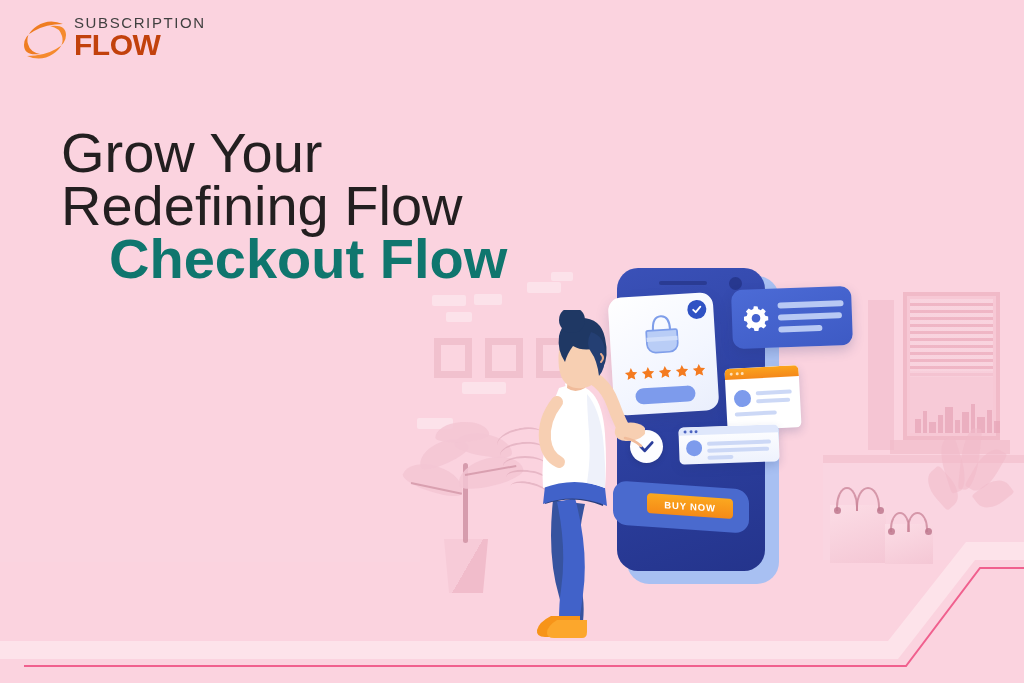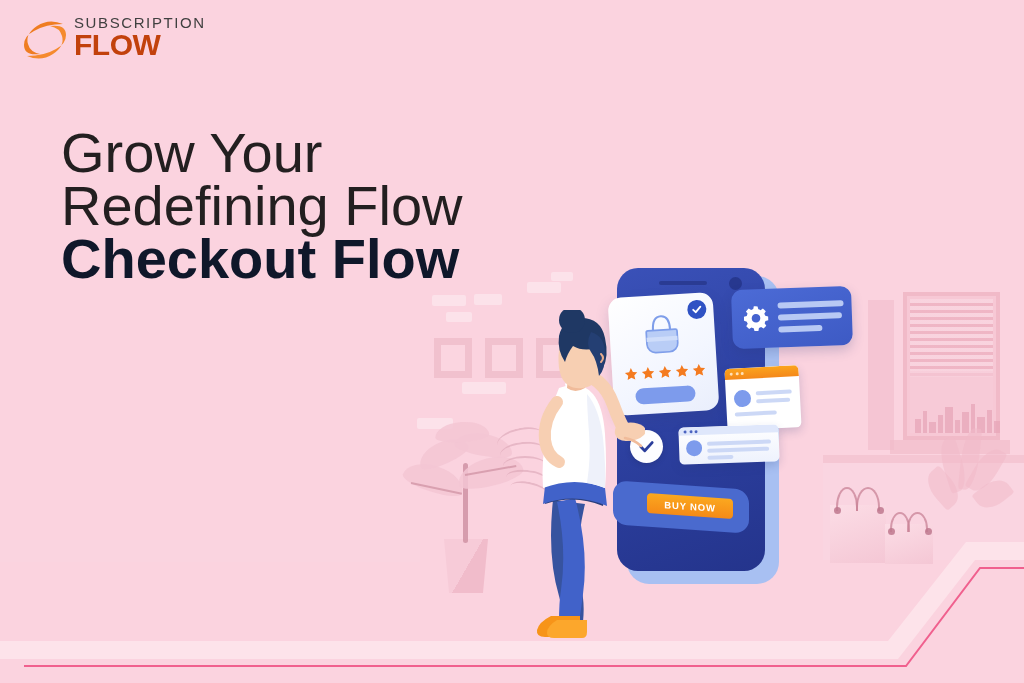--- a/index.html
+++ b/index.html
@@ -31,21 +31,21 @@
 
   
   #headline{
     position:absolute; left:61px; top:126px; width:420px;
   }
   #headline .line{
     font-size:56px; line-height:53px; color:#231f20;
     font-weight:300; white-space:nowrap;
   }
   #headline .blue{ color:#3554b3; font-weight:bold; }
-  #headline .orange{ color:#0f172a; font-weight:bold; }
+  #headline .orange{ color:#0f766e; font-weight:bold;margin-left:48px; }
 
   
   .frame{
     position:absolute; border:7px solid rgba(227,160,175,.38);
     background:rgba(252,220,228,.30);
   }
   .abs-rect{ position:absolute; background:rgba(255,255,255,.34); border-radius:2px; }
 
   
   #bgwindow{

